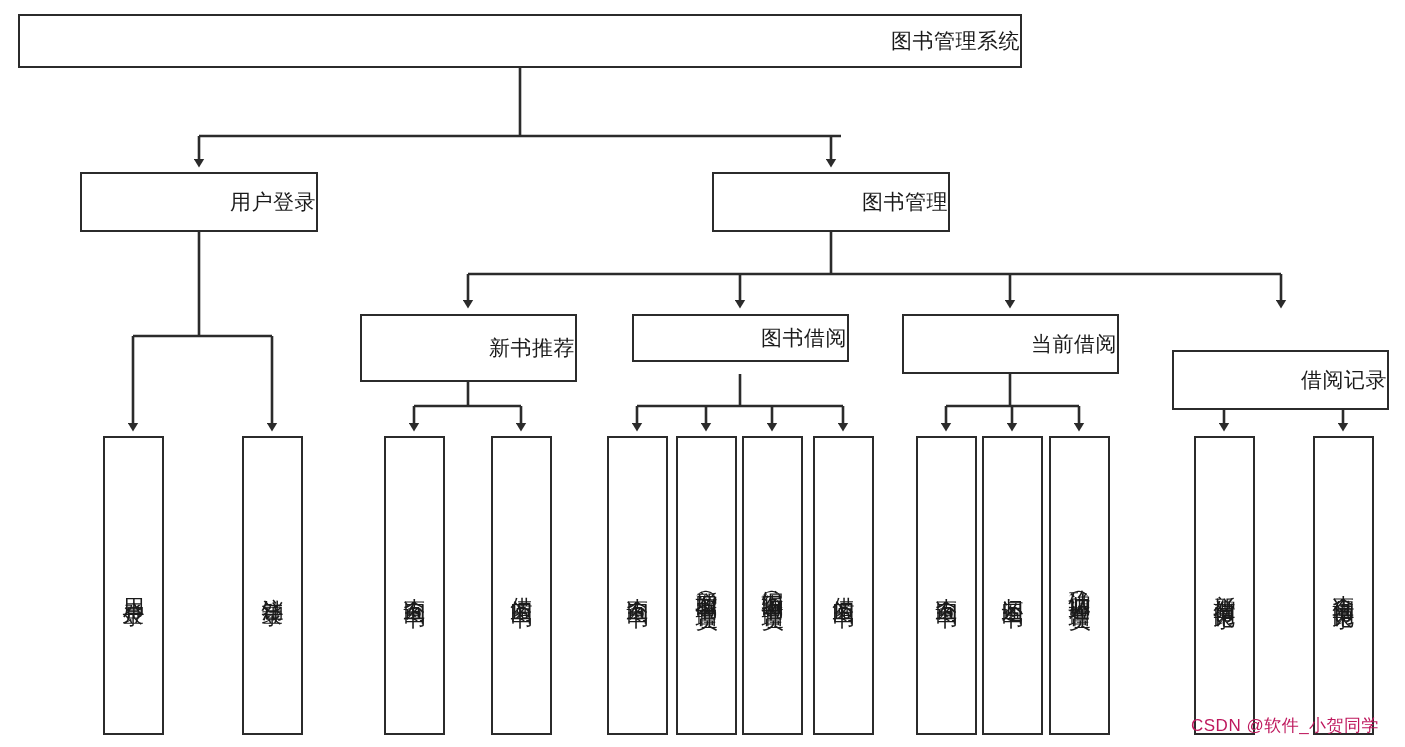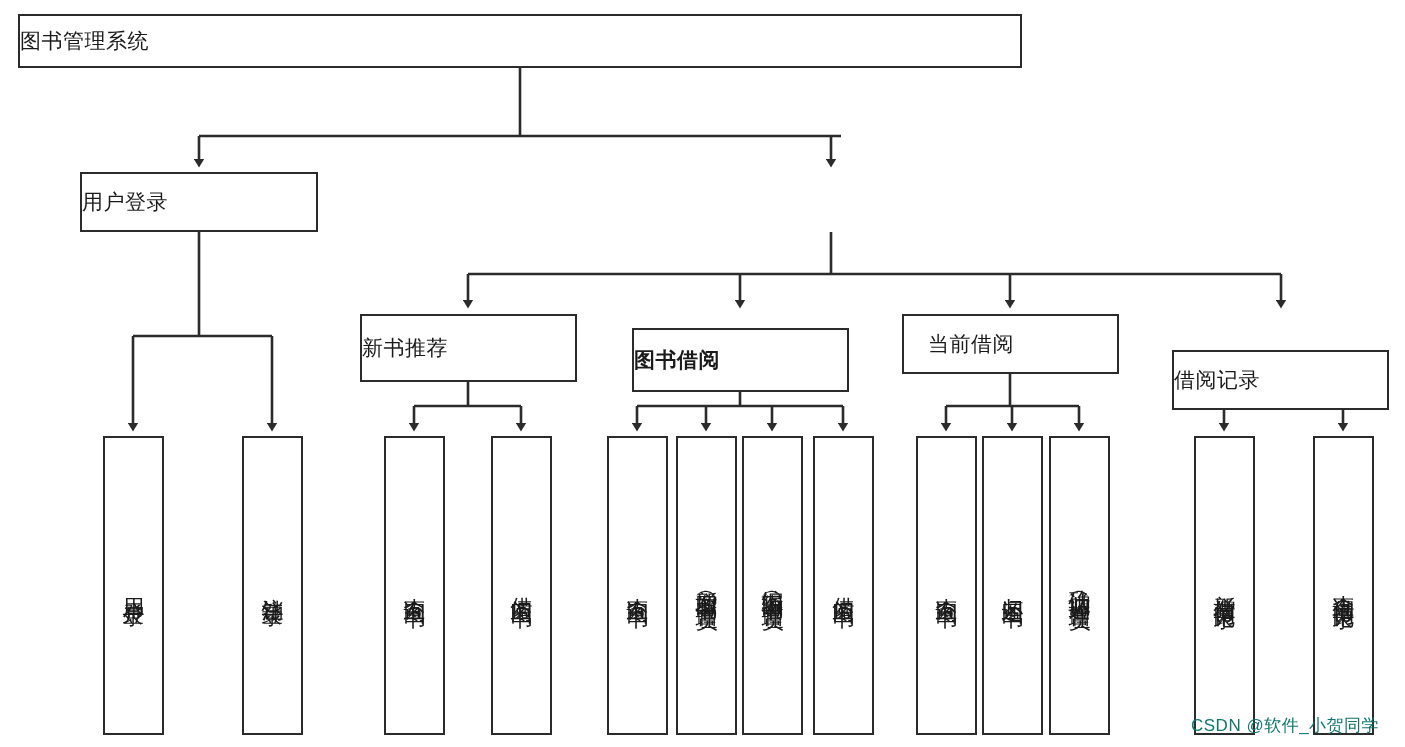--- a/index.html
+++ b/index.html
@@ -24,21 +24,21 @@
     width: 1405px;
     height: 747px;
   }
   .node {
     position: absolute;
     box-sizing: border-box;
     background: #ffffff;
     border: 2px solid #2b2b2b;
     display: flex;
     align-items: center;
-    justify-content: flex-start;
+    justify-content: flex-end;
     color: #1a1a1a;
   }
   .node-label {
     display: block;
     text-align: center;
     line-height: 1.18;
   }
   .node.horiz .node-label {
     font-size: 21px;
     letter-spacing: 0.5px;
@@ -52,21 +52,21 @@
     writing-mode: vertical-rl;
     text-orientation: upright;
     font-size: 22px;
     letter-spacing: 3px;
     line-height: 1;
     white-space: nowrap;
   }
   .watermark {
     position: absolute;
     font-size: 17px;
-    color: #0f766e;
+    color: #be185d;
     white-space: nowrap;
     letter-spacing: 0.5px;
   }
 </style>
 </head>
 <body>
 
 <div id="canvas">
 
   <svg id="wires" viewBox="0 0 1405 747" xmlns="http://www.w3.org/2000/svg">
@@ -120,26 +120,29 @@
   </svg>
 
   <div class="node horiz" style="left:18px; top:14px; width:1004px; height:54px;">
     <span class="node-label">图书管理系统</span>
   </div>
 
   <div class="node horiz" style="left:80px; top:172px; width:238px; height:60px;">
     <span class="node-label">用户登录</span>
   </div>
 
+  <div class="node horiz" style="left:712px; top:172px; width:238px; height:60px;">
+    <span class="node-label">图书管理</span>
+  </div>
 
   <div class="node horiz" style="left:360px; top:314px; width:217px; height:68px;">
     <span class="node-label">新书推荐</span>
   </div>
 
-  <div class="node horiz" style="left:632px; top:328px; width:217px; height:64px;font-weight:bold;">
+  <div class="node horiz" style="left:632px; top:314px; width:217px; height:48px;">
     <span class="node-label">图书借阅</span>
   </div>
 
   <div class="node horiz" style="left:902px; top:314px; width:217px; height:60px;padding-left:24px;">
     <span class="node-label">当前借阅</span>
   </div>
 
   <div class="node horiz" style="left:1172px; top:314px; width:217px; height:60px;margin-top:36px;">
     <span class="node-label">借阅记录</span>
   </div>

